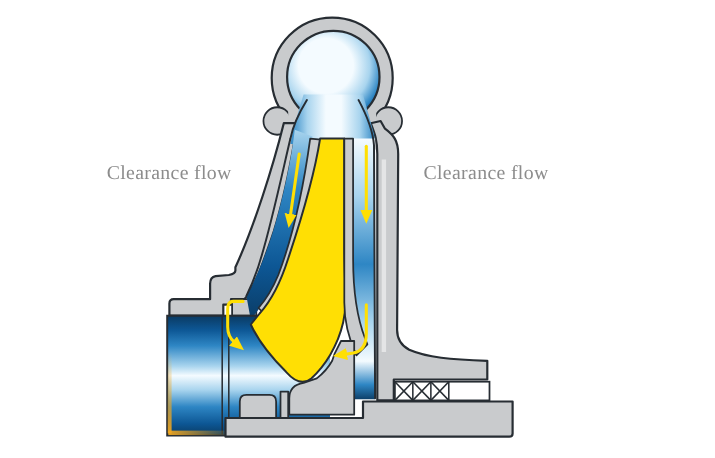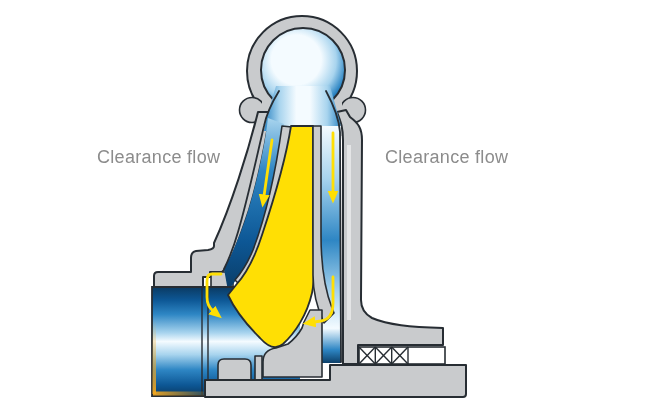--- a/index.html
+++ b/index.html
@@ -3,21 +3,21 @@
 <meta charset="utf-8">
 <style>
   :root{
     --background:#ffffff; --casing:#c9cbcd; --outline:#272d33;
     --impeller-yellow:#ffdf04; --arrow-yellow:#ffdf04; --label-gray:#8c8c8c;
     --flow-white:#f4fbff; --flow-light:#a8d4ee; --flow-mid:#2e86c4;
     --flow-deep:#0d5795; --flow-navy:#0a3a62; --glow-orange:#f2a71f;
   }
   html,body{margin:0;padding:0;background:var(--background);}
   .canvas{position:relative;width:650px;height:416px;background:var(--background);
-          font-family:Liberation Sans, sans-serif;overflow:hidden;}
+          font-family:Liberation Serif, serif;overflow:hidden;}
   svg{position:absolute;left:0;top:0;}
   .casing{fill:var(--casing);stroke:var(--outline);stroke-width:2;stroke-linejoin:round;}
   .casing-thin{fill:var(--casing);stroke:var(--outline);stroke-width:1.6;stroke-linejoin:round;}
   .edge{fill:none;stroke:var(--outline);stroke-width:1.8;stroke-linecap:round;}
   .yellow{fill:var(--impeller-yellow);stroke:var(--outline);stroke-width:1.8;stroke-linejoin:round;}
   .arrow-tail{fill:none;stroke:var(--arrow-yellow);stroke-width:2.8;stroke-linecap:round;}
   .arrow-head{fill:var(--arrow-yellow);}
   .hatch-box{fill:#ffffff;stroke:var(--outline);stroke-width:1.6;}
   .hatch-line{stroke:var(--outline);stroke-width:1.4;}
   .hl{fill:#ffffff;opacity:.5;}

